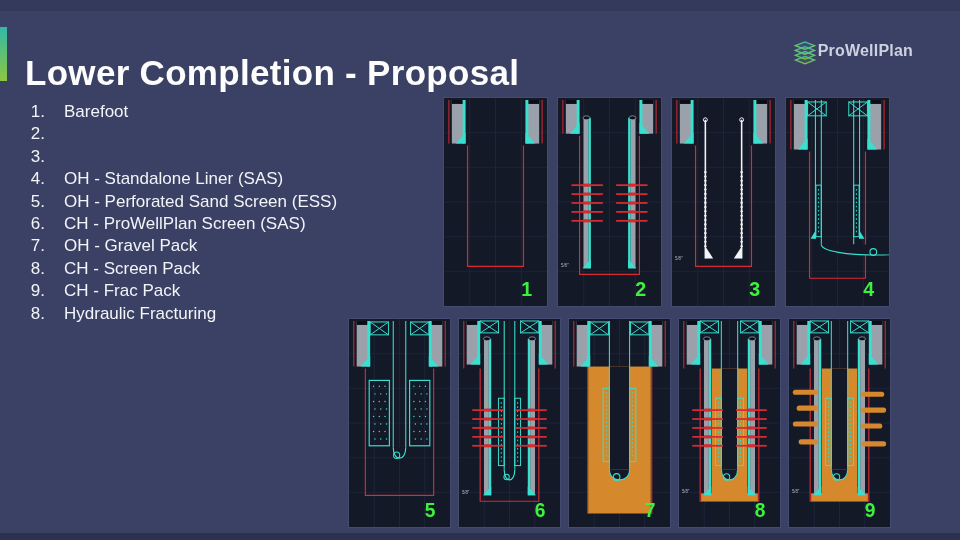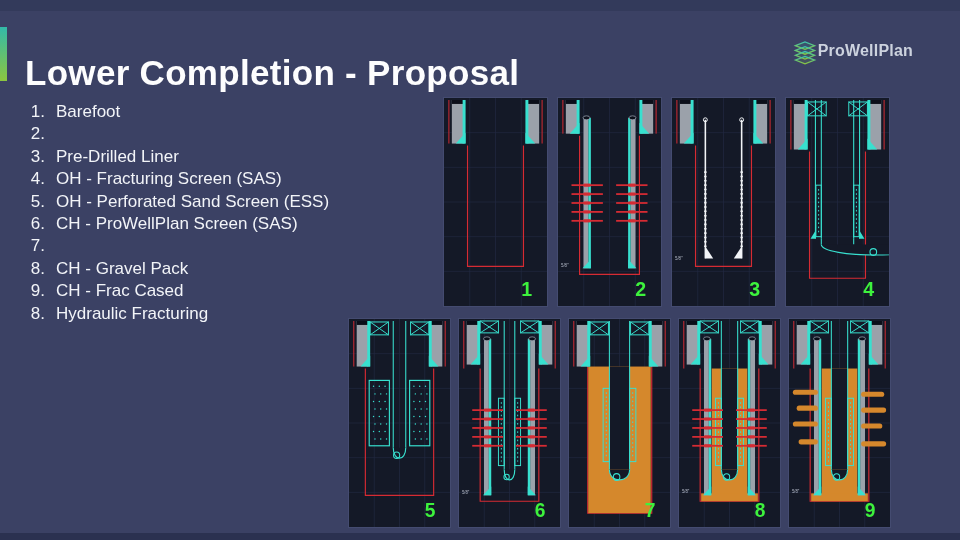--- a/index.html
+++ b/index.html
@@ -12,21 +12,21 @@
   .strip-bottom{position:absolute;left:0;top:533px;width:960px;height:7px;background:#2b3150}
   .accent-bar{position:absolute;left:0;top:27px;width:7px;height:54px;
     background:linear-gradient(#33b9a9,#8cc63f)}
   .slide-title{position:absolute;left:25px;top:26px;width:700px;
     font-size:35px;font-weight:700;color:#fdfdfe;letter-spacing:.3px;line-height:48px}
   .logo{position:absolute;right:47px;top:36px;display:flex;align-items:center;}
   .logo-text{font-size:16px;font-weight:600;color:#ccd2de;letter-spacing:.2px}
   .list{position:absolute;left:0;top:101px;color:#f2f4f8;font-size:17px;line-height:22.4px}
   .li{display:flex}
   .li .num{width:45px;text-align:right}
-  .li .lbl{margin-left:11px;white-space:nowrap}
+  .li .lbl{margin-left:19px;white-space:nowrap}
   .panel{position:absolute;box-sizing:border-box;border:1px solid rgba(95,105,145,.28)}
   .panel svg{display:block}
 </style>
 </head>
 <body style="background: rgb(59, 65, 100);">
 
 <div class="strip-top"></div>
 <div class="strip-bottom"></div>
 <div class="accent-bar" style="background: linear-gradient(rgb(51, 185, 169), rgb(140, 198, 63));"></div>
 
@@ -52,44 +52,44 @@
 <div class="list" id="list">
     <div class="li">
       <span class="num">1.</span>
       <span class="lbl">Barefoot</span>
     </div>
     <div class="li">
       <span class="num">2.</span>
     </div>
     <div class="li">
       <span class="num">3.</span>
-      <span class="lbl">Pre-Drilled Liner</span>
     </div>
     <div class="li">
       <span class="num">4.</span>
-      <span class="lbl">OH - Fracturing Screen (SAS)</span>
+      <span class="lbl">OH - Standalone Liner (SAS)</span>
     </div>
     <div class="li">
       <span class="num">5.</span>
       <span class="lbl">OH - Perforated Sand Screen (ESS)</span>
     </div>
     <div class="li">
       <span class="num">6.</span>
       <span class="lbl">CH - ProWellPlan Screen (SAS)</span>
     </div>
     <div class="li">
       <span class="num">7.</span>
+      <span class="lbl">OH - Gravel Pack</span>
     </div>
     <div class="li">
       <span class="num">8.</span>
-      <span class="lbl">CH - Gravel Pack</span>
+      <span class="lbl">CH - Screen Pack</span>
     </div>
     <div class="li">
       <span class="num">9.</span>
-      <span class="lbl">CH - Frac Cased</span>
+      <span class="lbl">CH - Frac Pack</span>
     </div>
     <div class="li">
       <span class="num">8.</span>
       <span class="lbl">Hydraulic Fracturing</span>
     </div>
   </div>
 
 <div id="diagram-grid">
     <div class="panel" style="left: 443px; top: 97px; width: 105px; height: 210px;">
       <svg viewBox="0 0 105 210" width="100%" height="100%" preserveAspectRatio="none">

